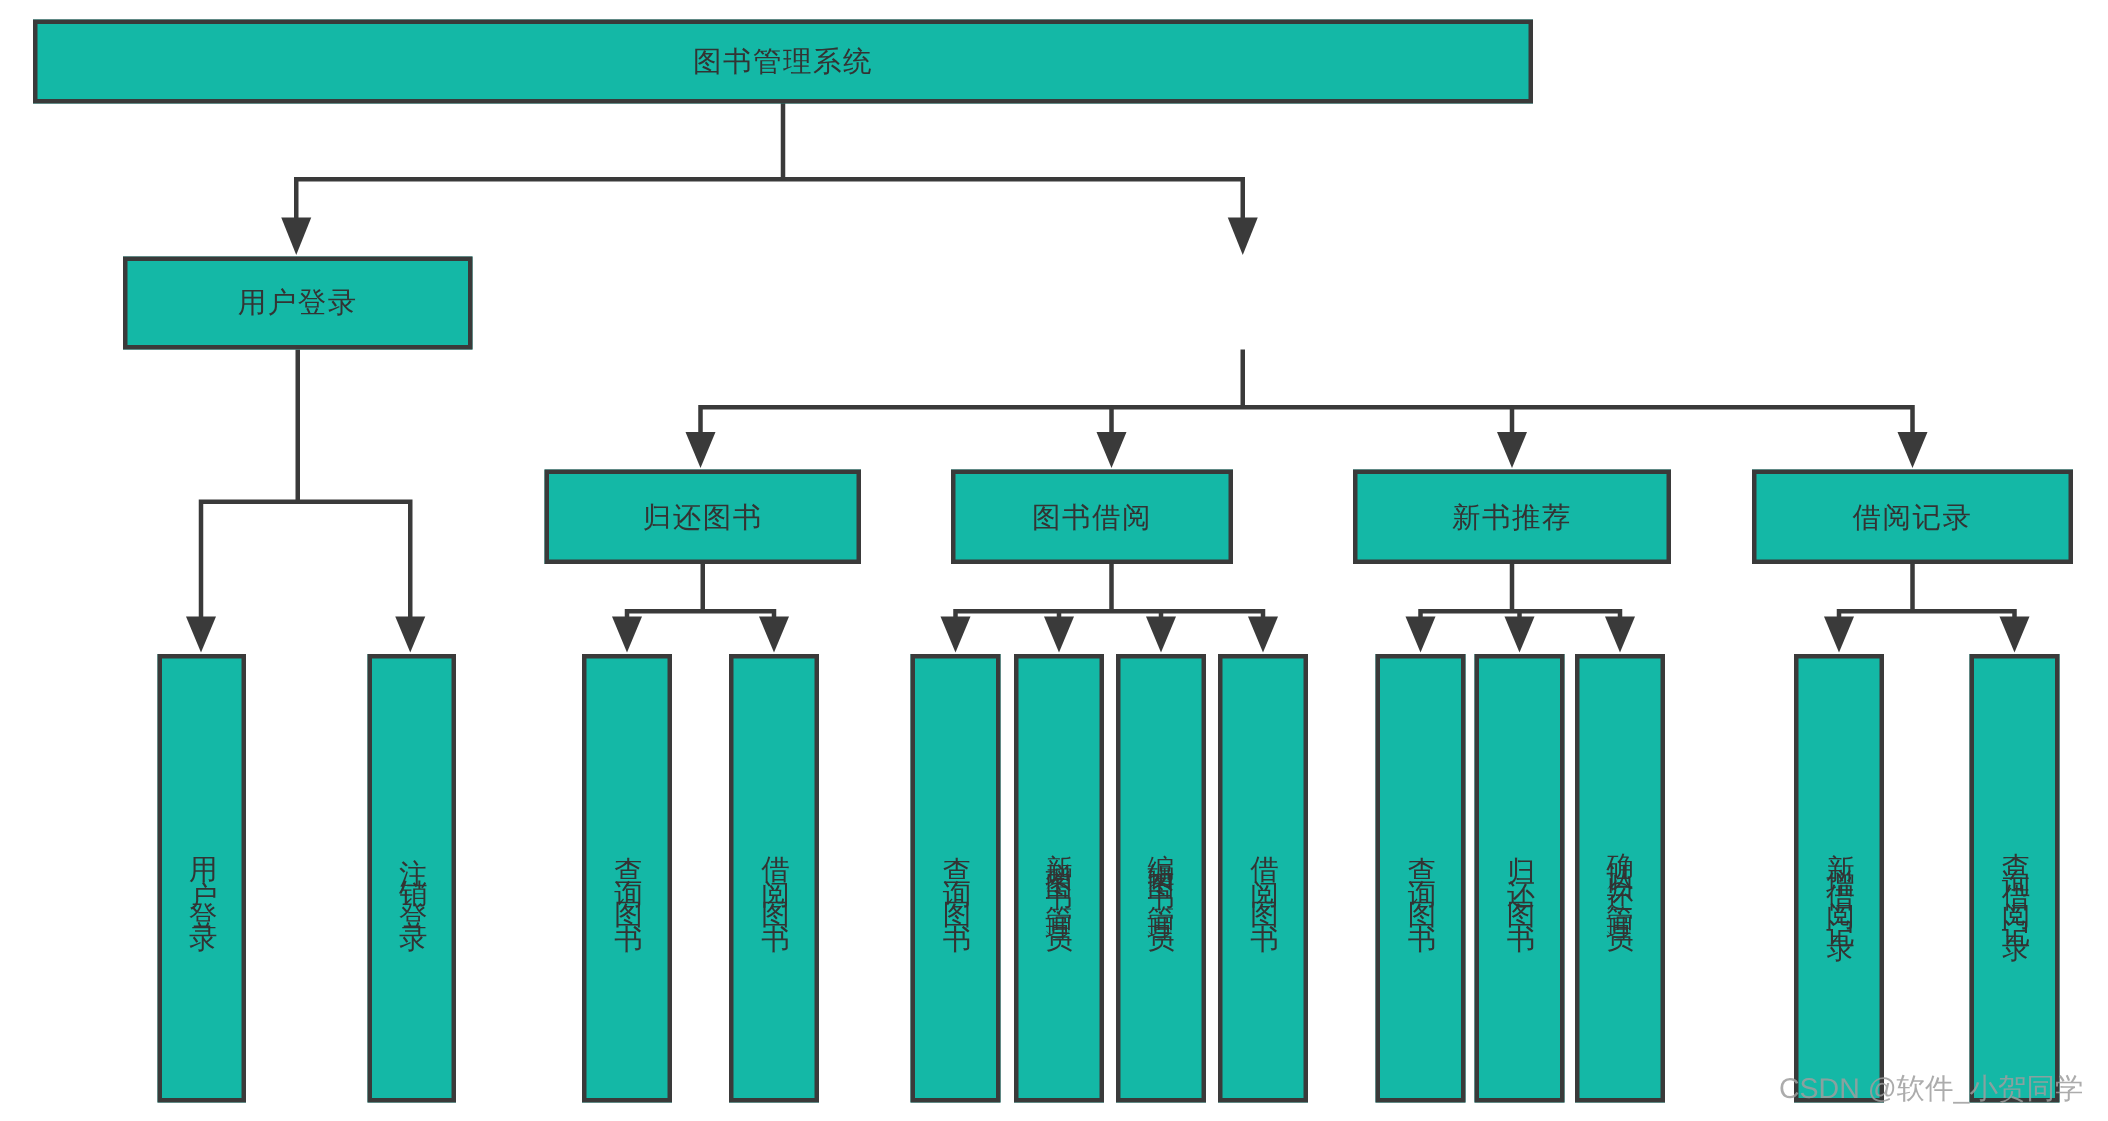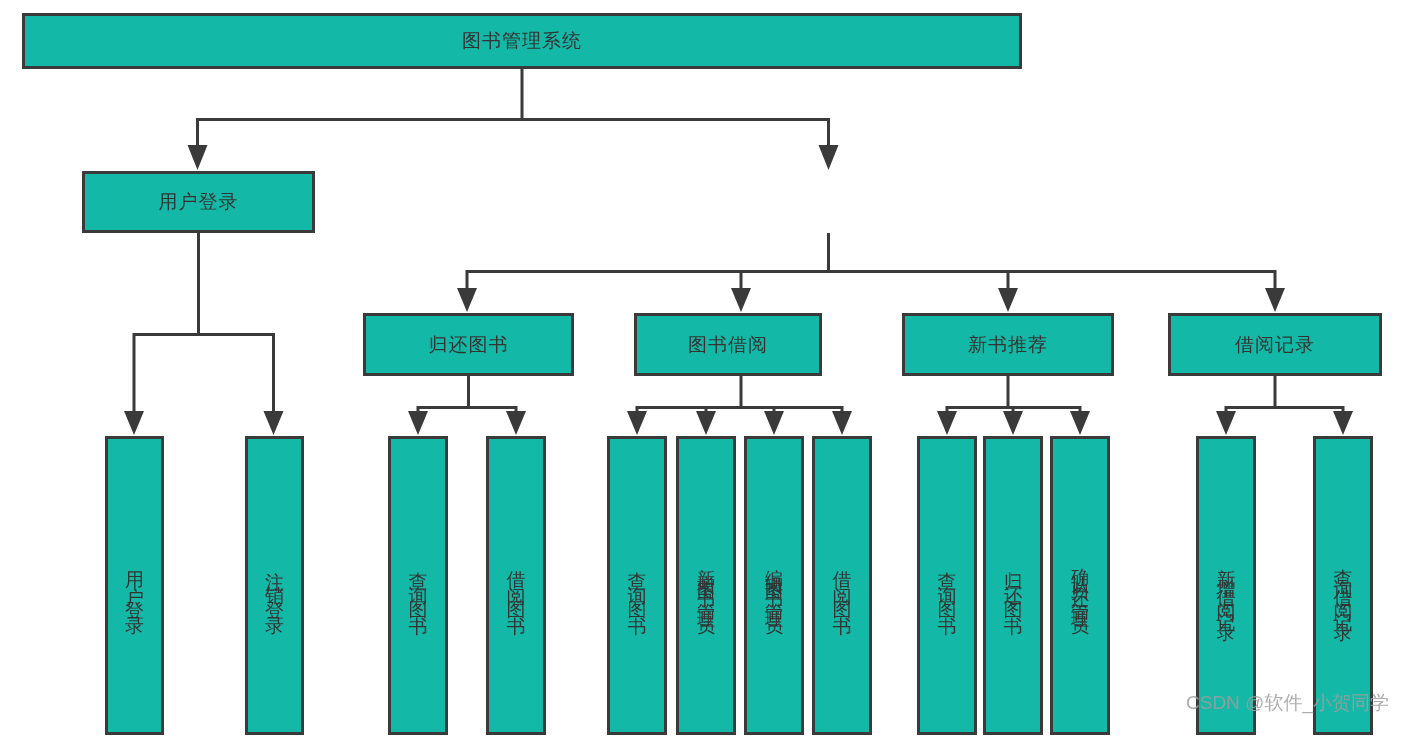--- a/index.html
+++ b/index.html
@@ -12,21 +12,21 @@
     display:flex; align-items:center; justify-content:center;
     color:var(--text); font-size:19px; letter-spacing:1px; text-align:center;
   }
   .leaf { top:436px; height:299px; width:60px; }
   .v { writing-mode:vertical-rl; text-orientation:mixed; letter-spacing:1px; }
   .sp4 { letter-spacing:15px; }
   .sp6 { letter-spacing:11px; }
   .sp9 { letter-spacing:7px; font-size:18px; }
   svg.wires { position:absolute; left:0; top:0; color:var(--line); pointer-events:none; }
   .watermark {
-    position:absolute; left:1186px; top:690px; z-index:5;
+    position:absolute; left:1186px; top:713px; z-index:5;
     color:var(--watermark); font-size:19px; white-space:nowrap; opacity:0.85;
   }
 </style>
 </head>
 <body>
 
 <div class="canvas">
 
   <svg class="wires" width="1405" height="747" viewBox="0 0 1405 747">
     <path fill="none" stroke="currentColor" stroke-width="3" d="

